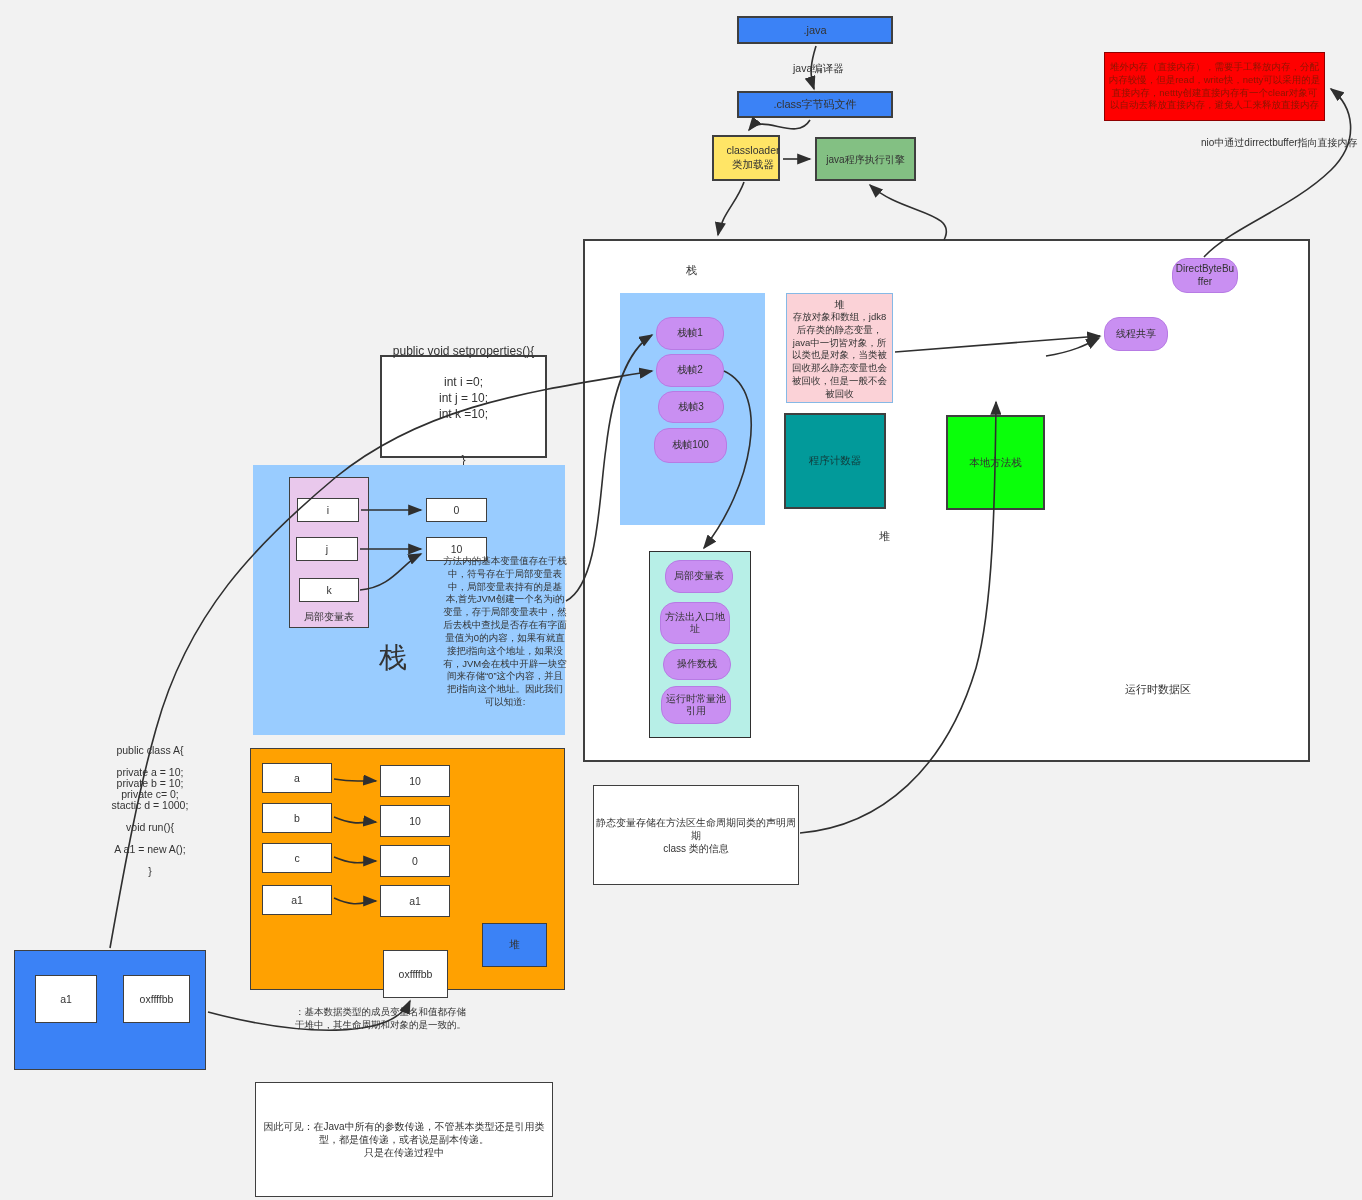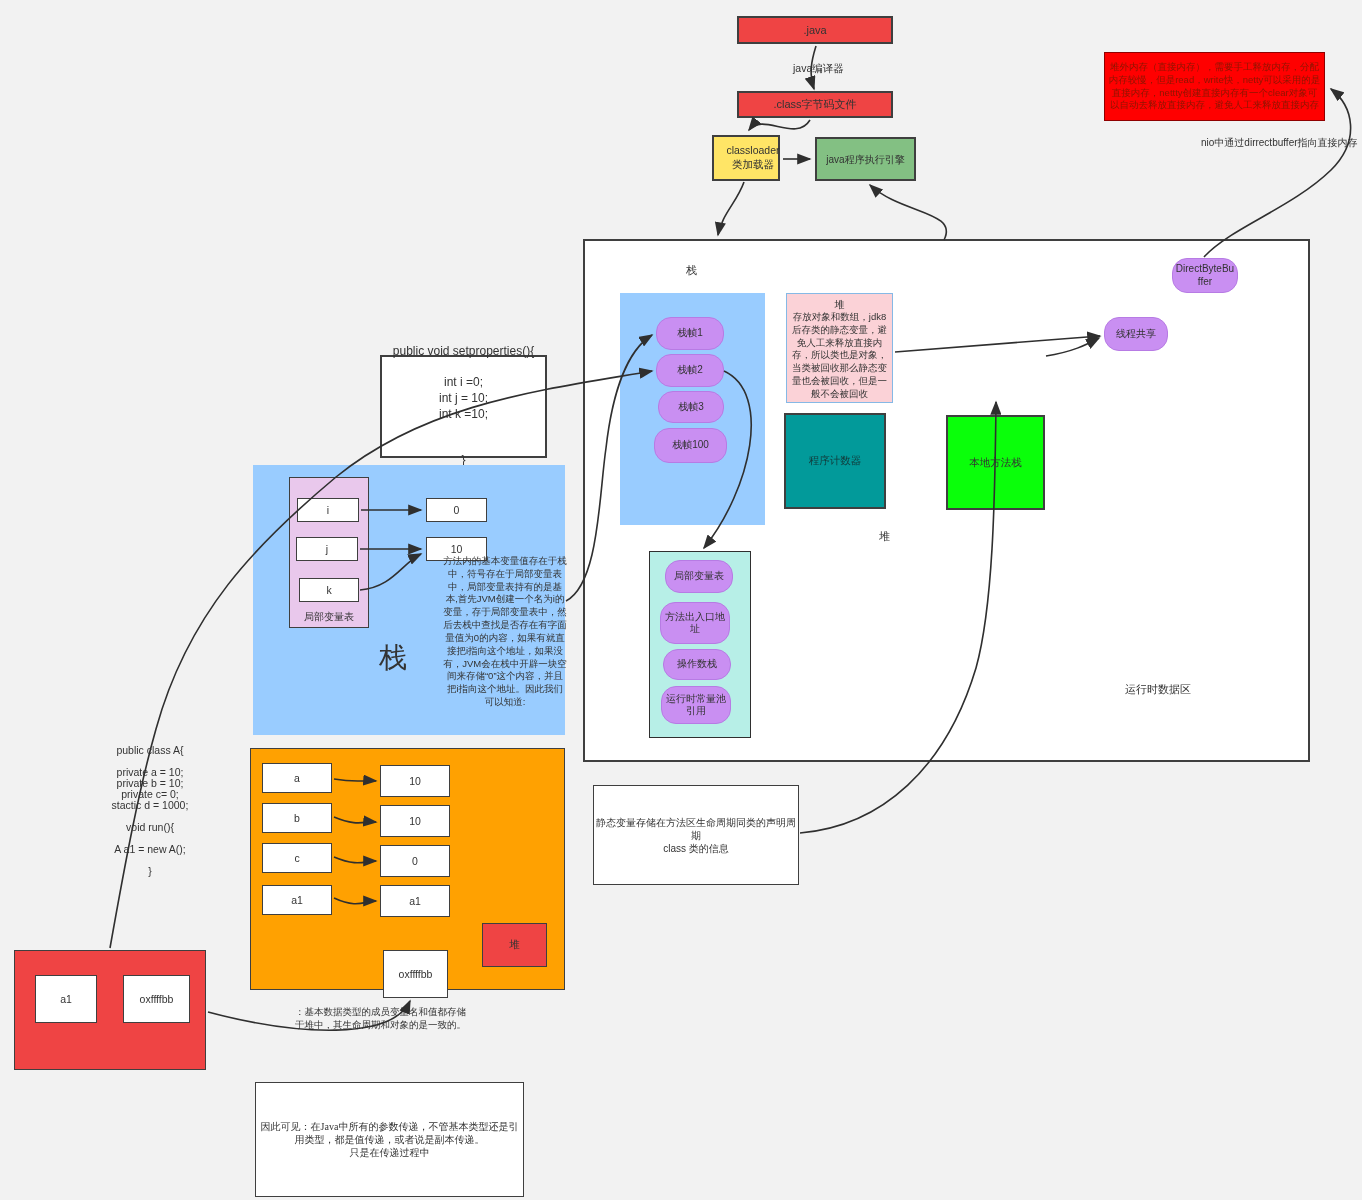--- a/index.html
+++ b/index.html
@@ -2,21 +2,21 @@
 <html><head>
 <meta charset="utf-8">
 <style>
   html,body{margin:0;padding:0;background:#f2f2f2;font-family:"Liberation Sans","DejaVu Sans",sans-serif;color:#333;}
   #canvas{position:relative;width:1362px;height:1200px;background:#f2f2f2;overflow:hidden;}
   .node{position:absolute;box-sizing:border-box;border:2px solid #3f3f3f;display:flex;align-items:center;justify-content:center;text-align:center;font-size:11px;line-height:1.3;}
   .plain{position:absolute;box-sizing:border-box;font-size:11px;line-height:1.3;}
   .pre{white-space:pre-line;}
   .pill{position:absolute;box-sizing:border-box;background:#c98ff2;border:1px solid #b77be4;border-radius:15px;display:flex;align-items:center;justify-content:center;text-align:center;font-size:10px;line-height:1.25;padding:2px;}
   .whitebox{position:absolute;box-sizing:border-box;background:#fff;border:1.5px solid #3f3f3f;display:flex;align-items:center;justify-content:center;text-align:center;font-size:10.5px;}
-  .pink{background:#ef4444;}
+  .pink{background:#3b82f6;}
   .note{font-size:9.5px;line-height:1.35;}
   svg.arrows{position:absolute;left:0;top:0;width:1362px;height:1200px;pointer-events:none;}
 </style>
 </head>
 <body>
 
 <div id="canvas">
 
   <div class="node pink" style="left:737px;top:16px;width:156px;height:28px;">
       <span>.java</span>
@@ -38,21 +38,21 @@
   <div class="plain" style="left:1125px;top:682px;">运行时数据区</div>
 
   <div class="plain" style="left:620px;top:293px;width:145px;height:232px;background:#99ccff;"></div>
   <div class="pill" style="left:656px;top:317px;width:68px;height:33px;">栈帧1</div>
   <div class="pill" style="left:656px;top:354px;width:68px;height:33px;">栈帧2</div>
   <div class="pill" style="left:658px;top:391px;width:66px;height:32px;">栈帧3</div>
   <div class="pill" style="left:654px;top:428px;width:73px;height:35px;">栈帧100</div>
 
   <div class="plain" style="left:786px;top:293px;width:107px;height:110px;background:#fbd2d7;border:1.5px solid #85b9e6;box-sizing:border-box;padding:2px 3px;">
     <div style="text-align:center;font-size:10px;margin-top:2px;">堆</div>
-    <div class="note" style="text-align:center;">存放对象和数组，jdk8后存类的静态变量，避免人工来释放直接内存，所以类也是对象，当类被回收那么静态变量也会被回收，但是一般不会被回收</div>
+    <div class="note" style="text-align:center;">存放对象和数组，jdk8后存类的静态变量，java中一切皆对象，所以类也是对象，当类被回收那么静态变量也会被回收，但是一般不会被回收</div>
   </div>
 
   <div class="node" style="left:784px;top:413px;width:102px;height:96px;background:#029a9a;font-size:10.5px;color:#123c3c;">程序计数器</div>
   <div class="node" style="left:946px;top:415px;width:99px;height:95px;background:#0aff0a;font-size:10.5px;">本地方法栈</div>
 
   <div class="pill" style="left:1172px;top:258px;width:66px;height:35px;word-break:break-all;">DirectByteBuffer</div>
   <div class="pill" style="left:1104px;top:317px;width:64px;height:34px;">线程共享</div>
 
   <div class="plain" style="left:649px;top:551px;width:102px;height:187px;background:#b7efe7;border:1.5px solid #2f2f2f;box-sizing:border-box;"></div>
   <div class="pill" style="left:665px;top:560px;width:68px;height:33px;">局部变量表</div>
@@ -107,21 +107,21 @@
 
   <div class="node pre" style="left:593px;top:785px;width:206px;height:100px;background:#fff;border-width:1.5px;font-size:10px;">静态变量存储在方法区生命周期同类的声明周期
 class 类的信息</div>
 
   <div class="plain pink" style="left:14px;top:950px;width:192px;height:120px;border:1.5px solid #3f3f3f;box-sizing:border-box;"></div>
   <div class="whitebox" style="left:35px;top:975px;width:62px;height:48px;">a1</div>
   <div class="whitebox" style="left:123px;top:975px;width:67px;height:48px;">oxffffbb</div>
 
   <div class="plain note" style="left:295px;top:1006px;width:172px;">：基本数据类型的成员变量名和值都存储于堆中，其生命周期和对象的是一致的。</div>
 
-  <div class="node pre" style="left:255px;top:1082px;width:269px;height:115px;background:#fff;border-width:1.5px;font-size:10px;font-family:Liberation Serif, serif;">因此可见：在Java中所有的参数传递，不管基本类型还是引用类型，都是值传递，或者说是副本传递。
+  <div class="node pre" style="left:255px;top:1082px;width:298px;height:115px;background:#fff;border-width:1.5px;font-size:10px;">因此可见：在Java中所有的参数传递，不管基本类型还是引用类型，都是值传递，或者说是副本传递。
 只是在传递过程中</div>
 
   <svg class="arrows" viewBox="0 0 1362 1200">
     <defs>
       <marker id="ah" markerWidth="9" markerHeight="7" refX="8" refY="3.5" orient="auto">
         <path d="M0,0 L9,3.5 L0,7 z" fill="#2f2f2f"></path>
       </marker>
     </defs>
     <g fill="none" stroke="#2f2f2f" stroke-width="1.6">
       <path d="M 816,46 C 811,62 809,74 814,89" marker-end="url(#ah)"></path>

